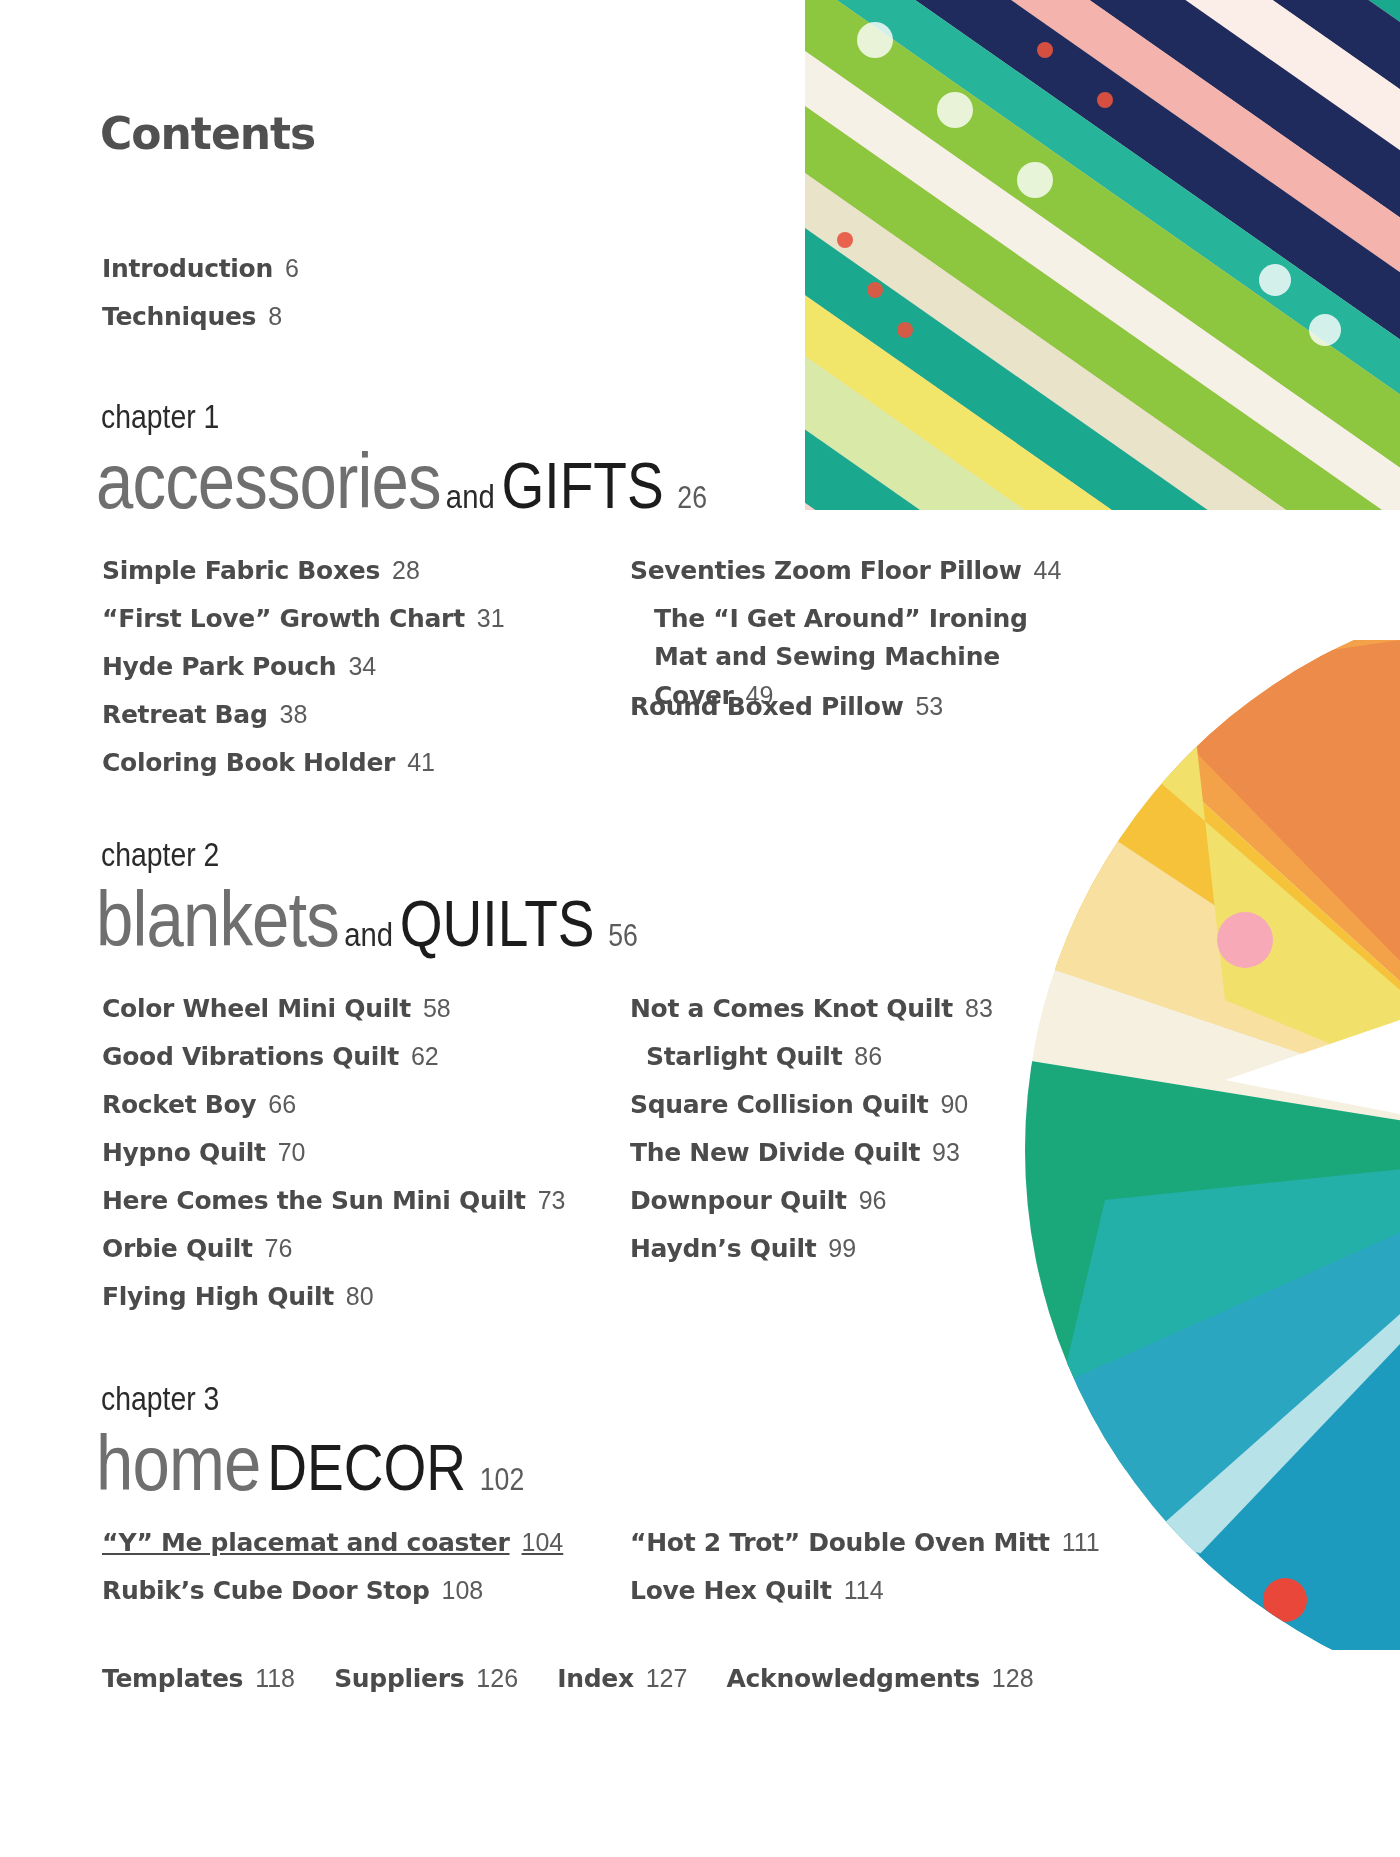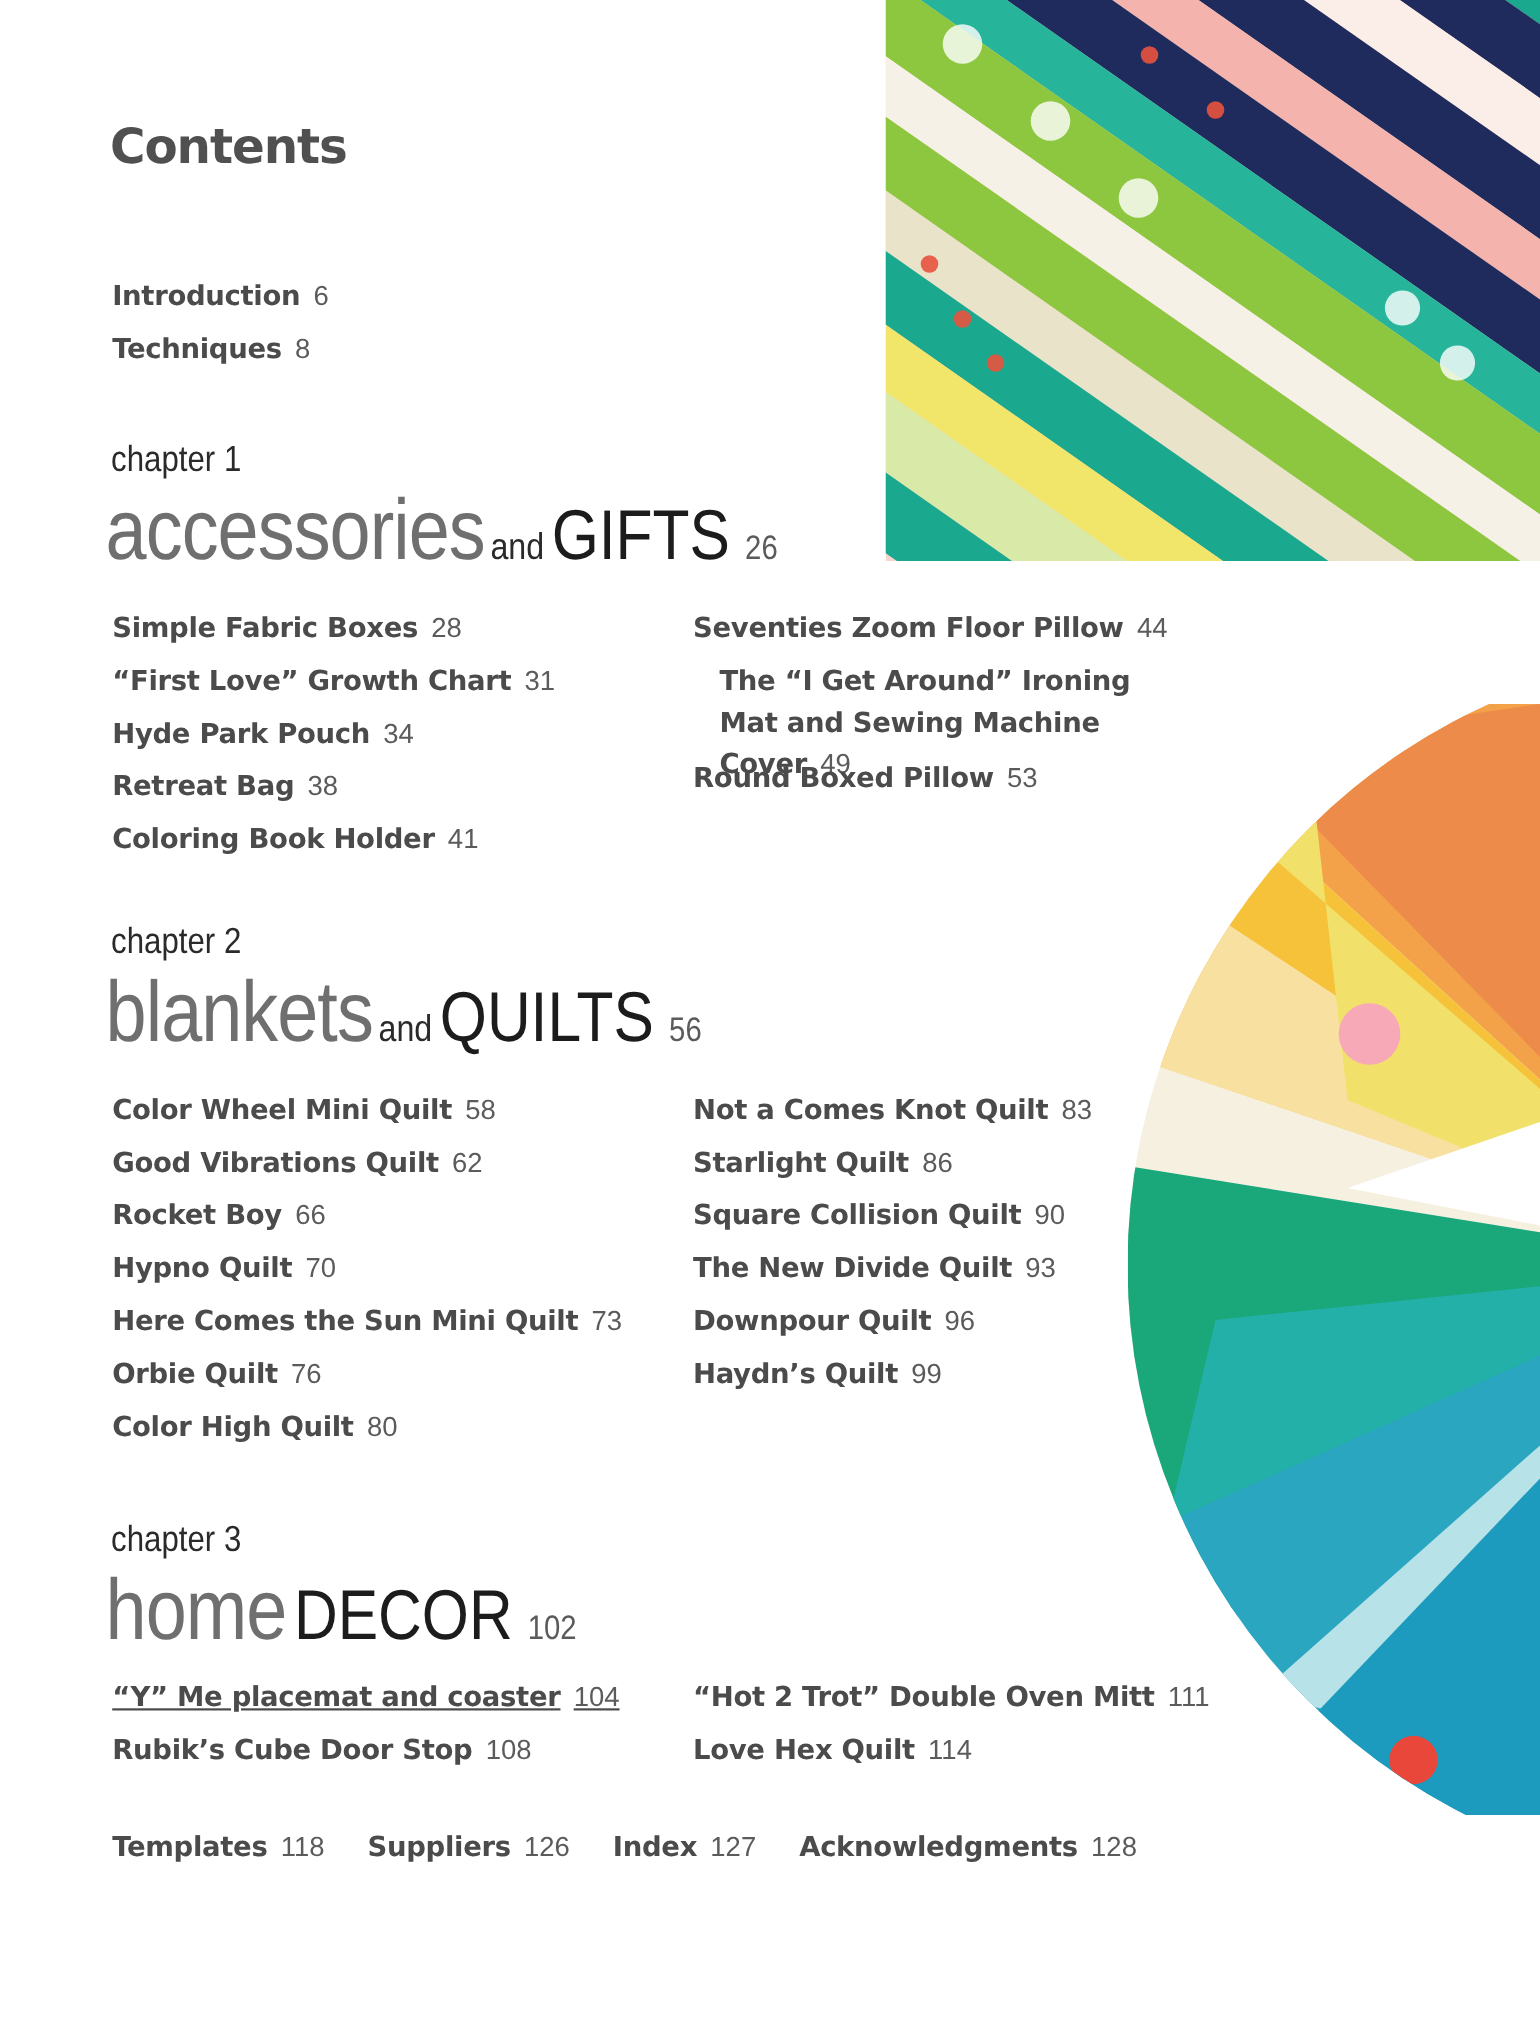--- a/index.html
+++ b/index.html
@@ -152,24 +152,24 @@
 <div class="chapter-heading" style="left:96px; top:880px;">
   <span class="big">blankets</span><span class="and">and</span><span class="caps">QUILTS</span><span class="num">56</span>
 </div>
 
 <div class="entry" style="left:102px; top:994px;"><span>Color Wheel Mini Quilt</span><span class="num">58</span></div>
 <div class="entry" style="left:102px; top:1042px;"><span>Good Vibrations Quilt</span><span class="num">62</span></div>
 <div class="entry" style="left:102px; top:1090px;"><span>Rocket Boy</span><span class="num">66</span></div>
 <div class="entry" style="left:102px; top:1138px;"><span>Hypno Quilt</span><span class="num">70</span></div>
 <div class="entry" style="left:102px; top:1186px;"><span>Here Comes the Sun Mini Quilt</span><span class="num">73</span></div>
 <div class="entry" style="left:102px; top:1234px;"><span>Orbie Quilt</span><span class="num">76</span></div>
-<div class="entry" style="left:102px; top:1282px;"><span>Color High Quilt</span><span class="num">80</span></div>
+<div class="entry" style="left:102px; top:1282px;"><span>Flying High Quilt</span><span class="num">80</span></div>
 
 <div class="entry" style="left:630px; top:994px;"><span>Not a Comes Knot Quilt</span><span class="num">83</span></div>
-<div class="entry" style="left:630px; top:1042px;"><span>Starlight Quilt</span><span class="num">86</span></div>
+<div class="entry" style="left:646px; top:1042px;"><span>Starlight Quilt</span><span class="num">86</span></div>
 <div class="entry" style="left:630px; top:1090px;"><span>Square Collision Quilt</span><span class="num">90</span></div>
 <div class="entry" style="left:630px; top:1138px;"><span>The New Divide Quilt</span><span class="num">93</span></div>
 <div class="entry" style="left:630px; top:1186px;"><span>Downpour Quilt</span><span class="num">96</span></div>
 <div class="entry" style="left:630px; top:1234px;"><span>Haydn’s Quilt</span><span class="num">99</span></div>
 
 <div class="chapter-label" style="left:101px; top:1380px;">chapter 3</div>
 <div class="chapter-heading" style="left:96px; top:1424px;">
   <span class="big">home</span><span class="caps">DECOR</span><span class="num">102</span>
 </div>
 

